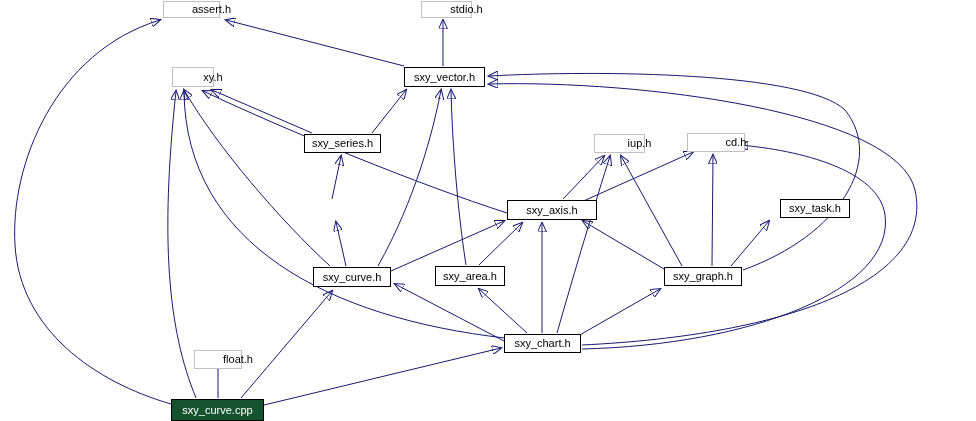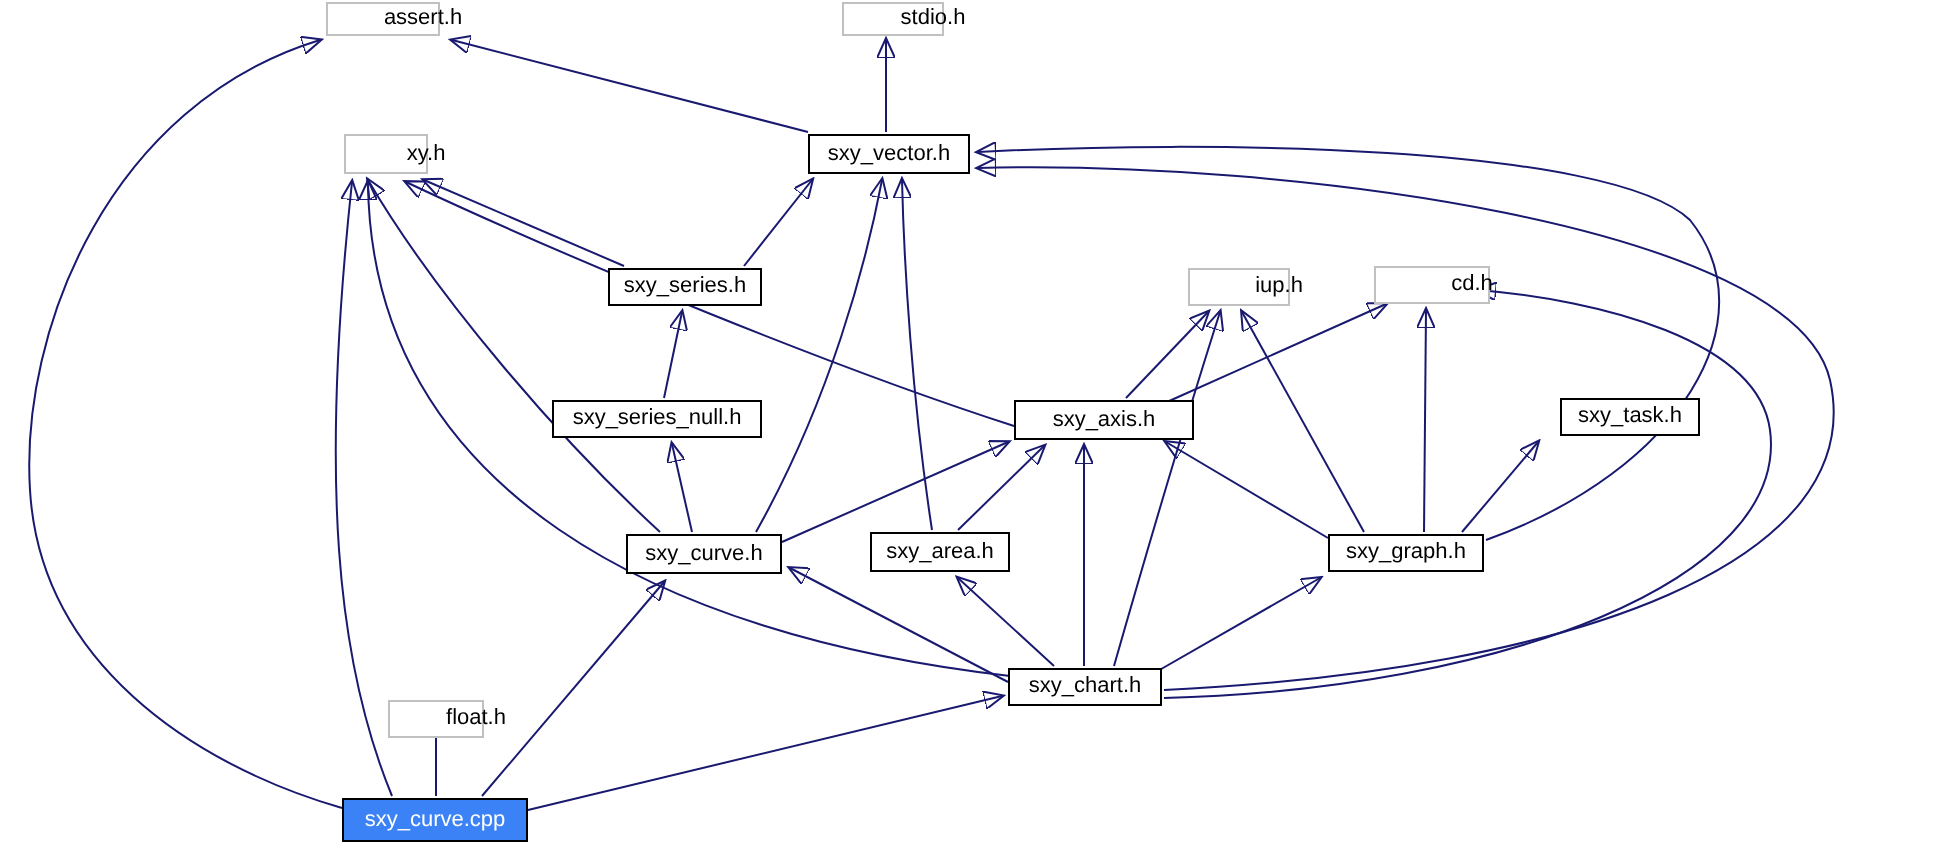--- a/index.html
+++ b/index.html
@@ -17,21 +17,21 @@
     display:flex;align-items:center;justify-content:center;
     font-size:11px;line-height:1;
     background:#ffffff;color:#000000;
     border:1px solid #000000;
     box-sizing:border-box;
     white-space:nowrap;
     cursor:pointer;
   }
   .node.external{border-color:#c0c0c0;padding-left:40px;}
   .node.internal{border-color:#000000;}
-  .node.main{background:#3b82f6;color:#ffffff;border-color:#000000;}
+  .node.main{background:#14532d;color:#ffffff;border-color:#000000;}
 </style>
 </head>
 <body>
 
 <div id="canvas">
 
   <svg id="edges" width="976" height="421" viewBox="0 0 976 421">
     <defs>
       <marker id="arr" markerUnits="userSpaceOnUse" markerWidth="11" markerHeight="9" refX="9" refY="4.5" orient="auto">
         <path d="M0,0 L10,4.5 L0,9 z" fill="#191970" stroke="none"></path>
@@ -71,21 +71,20 @@
     <path marker-end="url(#arr)" d="M264,405 L501,348"></path>
   </svg>
 
   <div class="node external" style="left:163px;top:1px;width:57px;height:17px;">assert.h</div>
   <div class="node external" style="left:421px;top:1px;width:51px;height:17px;">stdio.h</div>
   <div class="node external" style="left:172px;top:67px;width:37px;height:20px;">xy.h</div>
   <div class="node internal" style="left:404px;top:67px;width:81px;height:20px;">sxy_vector.h</div>
   <div class="node internal" style="left:304px;top:134px;width:77px;height:19px;">sxy_series.h</div>
   <div class="node external" style="left:594px;top:134px;width:51px;height:19px;">iup.h</div>
   <div class="node external" style="left:656px;top:133px;width:58px;height:19px;margin-left:31px;">cd.h</div>
-  <div class="node internal" style="left:276px;top:200px;width:105px;height:19px;">sxy_series_null.h</div>
   <div class="node internal" style="left:507px;top:200px;width:90px;height:20px;">sxy_axis.h</div>
   <div class="node internal" style="left:752px;top:199px;width:70px;height:19px;margin-left:28px;">sxy_task.h</div>
   <div class="node internal" style="left:313px;top:267px;width:78px;height:20px;">sxy_curve.h</div>
   <div class="node internal" style="left:435px;top:266px;width:70px;height:20px;">sxy_area.h</div>
   <div class="node internal" style="left:664px;top:267px;width:78px;height:19px;">sxy_graph.h</div>
   <div class="node external" style="left:194px;top:334px;width:48px;height:19px;margin-top:16px;">float.h</div>
   <div class="node internal" style="left:504px;top:334px;width:77px;height:19px;">sxy_chart.h</div>
   <div class="node main" style="left:171px;top:399px;width:93px;height:22px;">sxy_curve.cpp</div>
 
 </div>

